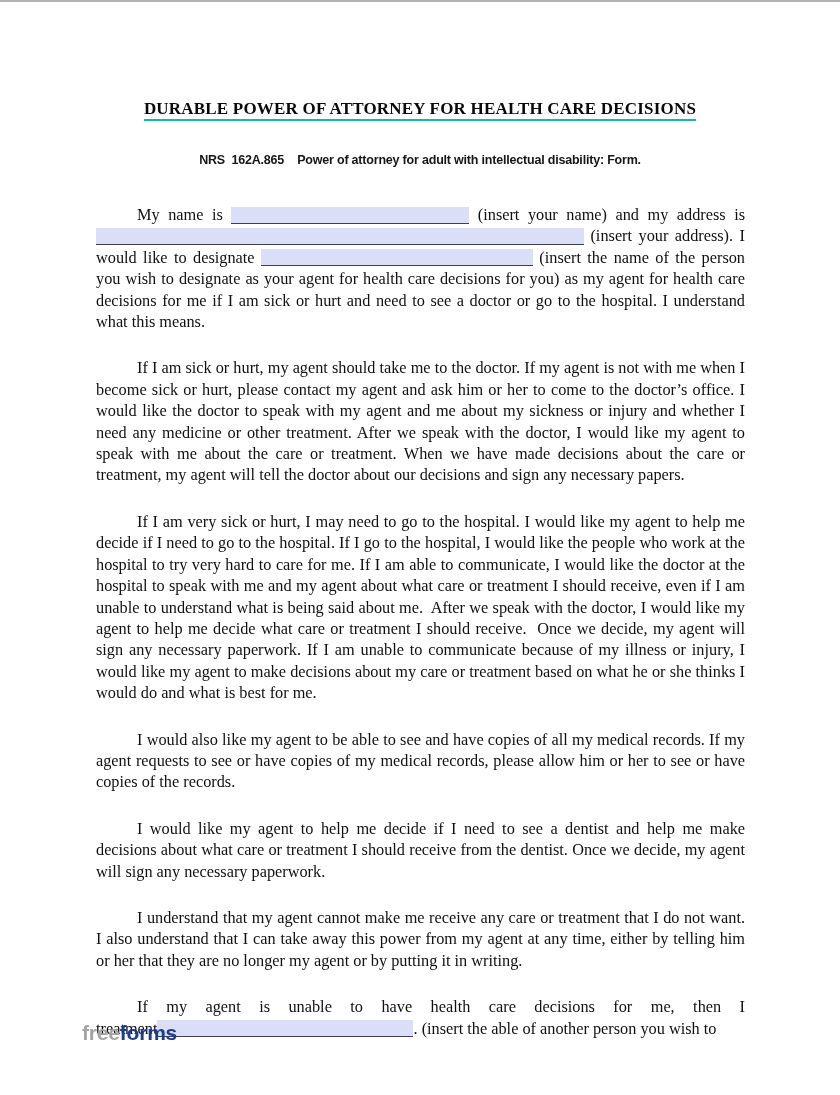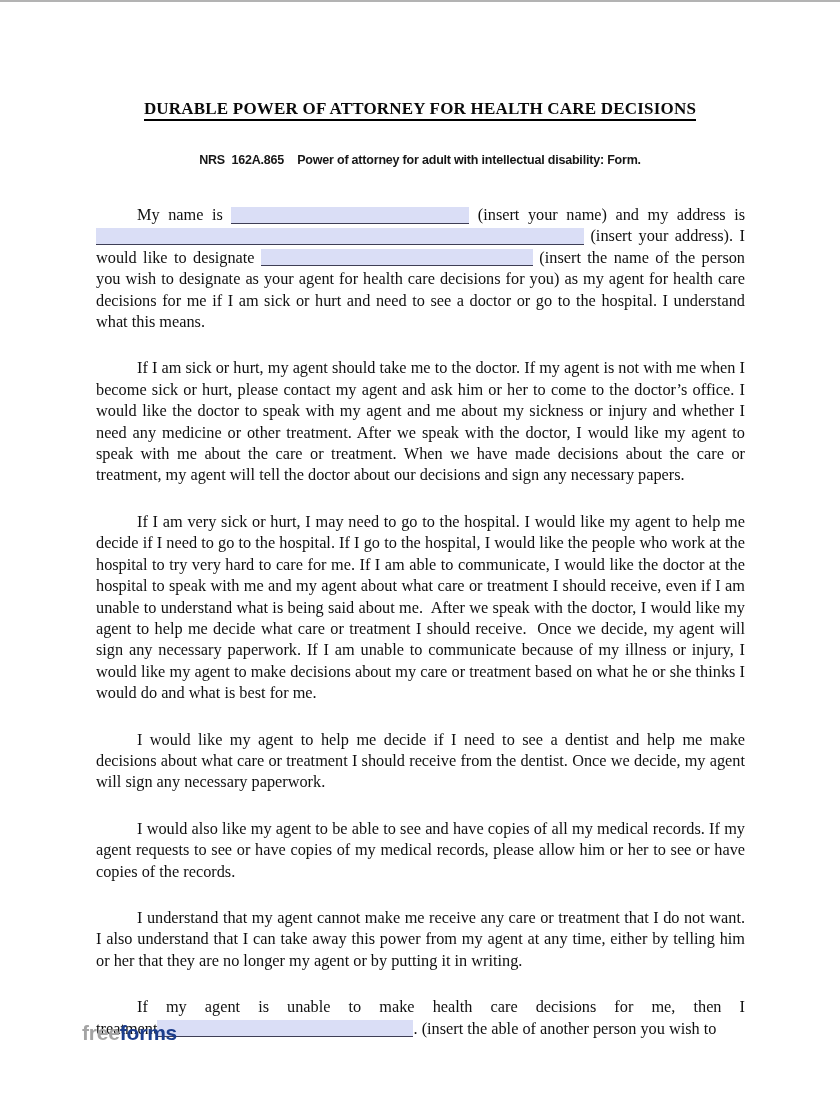--- a/index.html
+++ b/index.html
@@ -19,21 +19,21 @@
     position: absolute; top: 0; left: 0; right: 0;
     height: 2px; background: var(--top-edge, #b3b3b3);
   }
   .doc-title {
     text-align: center;
     font-size: 17px; font-weight: bold;
     letter-spacing: 0.2px;
     color: #0a0a0a;
   }
   .doc-title .underline {
-    border-bottom: 2px solid #000000;
+    border-bottom: 2px solid #14b8a6;
     padding-bottom: 1px;
   }
   .statute {
     margin-top: 34px;
     text-align: center;
     font-family: "Liberation Sans", sans-serif;
     font-weight: bold;
     font-size: 12.5px;
     letter-spacing: -0.2px;
     color: #161616;
@@ -76,22 +76,22 @@
   <h1 class="doc-title">
     <span class="underline">DURABLE POWER OF ATTORNEY FOR HEALTH CARE DECISIONS</span>
   </h1>
 
   <div class="statute">NRS &nbsp;162A.865 &nbsp; &nbsp;Power of attorney for adult with intellectual disability: Form.</div>
 
   <div class="doc-body">
       <p class="para"><span>My name is </span><span class="blank" style="width: 238px;"></span><span> (insert your name) and my address is </span><span class="blank" style="width: 488px;"></span><span> (insert your address). I would like to designate </span><span class="blank" style="width: 272px;"></span><span> (insert the name of the person you wish to designate as your agent for health care decisions for you) as my agent for health care decisions for me if I am sick or hurt and need to see a doctor or go to the hospital. I understand what this means.</span></p>
       <p class="para"><span>If I am sick or hurt, my agent should take me to the doctor. If my agent is not with me when I become sick or hurt, please contact my agent and ask him or her to come to the doctor’s office. I would like the doctor to speak with my agent and me about my sickness or injury and whether I need any medicine or other treatment. After we speak with the doctor, I would like my agent to speak with me about the care or treatment. When we have made decisions about the care or treatment, my agent will tell the doctor about our decisions and sign any necessary papers.</span></p>
       <p class="para"><span>If I am very sick or hurt, I may need to go to the hospital. I would like my agent to help me decide if I need to go to the hospital. If I go to the hospital, I would like the people who work at the hospital to try very hard to care for me. If I am able to communicate, I would like the doctor at the hospital to speak with me and my agent about what care or treatment I should receive, even if I am unable to understand what is being said about me.&nbsp; After we speak with the doctor, I would like my agent to help me decide what care or treatment I should receive.&nbsp; Once we decide, my agent will sign any necessary paperwork. If I am unable to communicate because of my illness or injury, I would like my agent to make decisions about my care or treatment based on what he or she thinks I would do and what is best for me.</span></p>
+      <p class="para"><span>I would also like my agent to be able to see and have copies of all my medical records. If my agent requests to see or have copies of my medical records, please allow him or her to see or have copies of the records.</span></p>
       <p class="para"><span>I would like my agent to help me decide if I need to see a dentist and help me make decisions about what care or treatment I should receive from the dentist. Once we decide, my agent will sign any necessary paperwork.</span></p>
-      <p class="para"><span>I would also like my agent to be able to see and have copies of all my medical records. If my agent requests to see or have copies of my medical records, please allow him or her to see or have copies of the records.</span></p>
       <p class="para"><span>I understand that my agent cannot make me receive any care or treatment that I do not want. I also understand that I can take away this power from my agent at any time, either by telling him or her that they are no longer my agent or by putting it in writing.</span></p>
-      <p class="para"><span>If my agent is unable to make health care decisions for me, then I </span><span class="nobreak"><span>treatment</span><span class="blank" style="width: 256px;"></span></span><span>. (insert the able of another person you wish to</span></p>
+      <p class="para"><span>If my agent is unable to have health care decisions for me, then I </span><span class="nobreak"><span>treatment</span><span class="blank" style="width: 256px;"></span></span><span>. (insert the able of another person you wish to</span></p>
     </div>
 
   <div class="logo">
     <span class="free">free</span><span class="forms">forms</span>
   </div>
 </div>
 
 </body></html>

